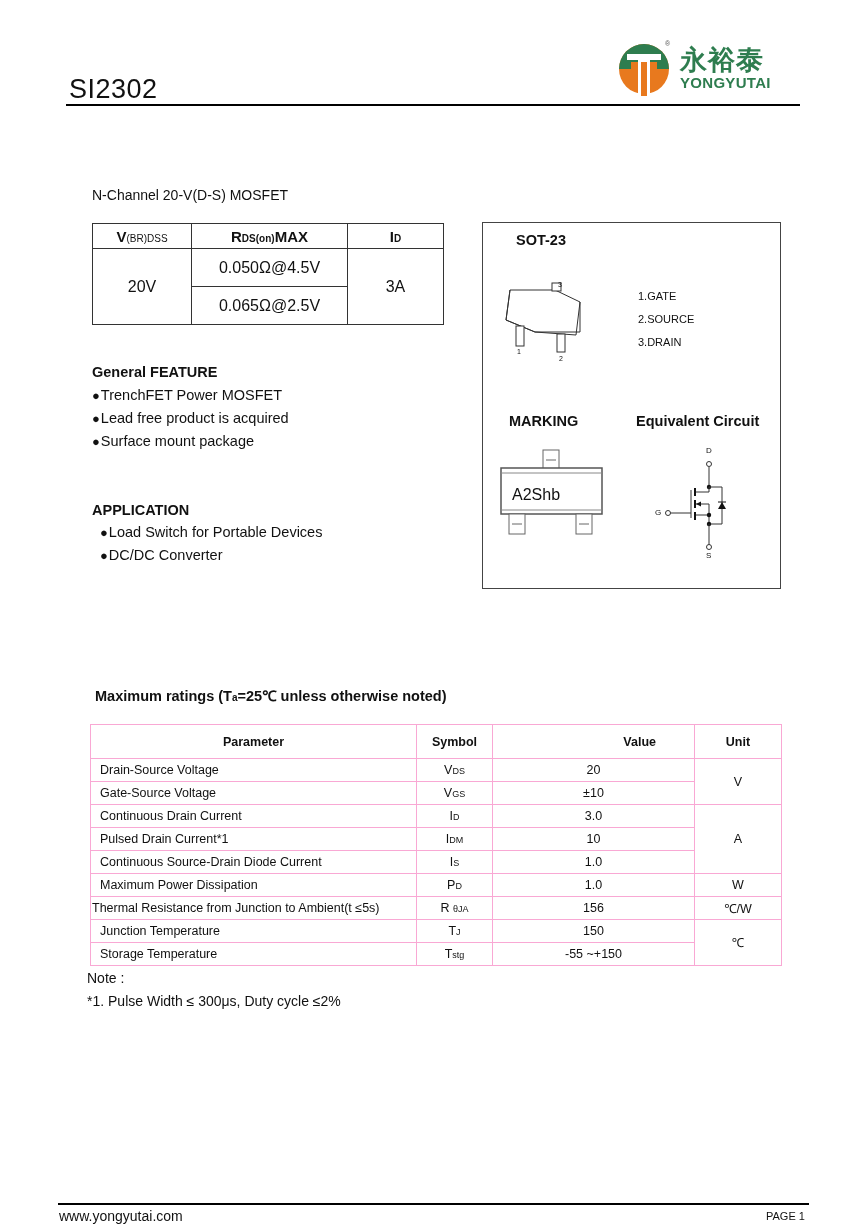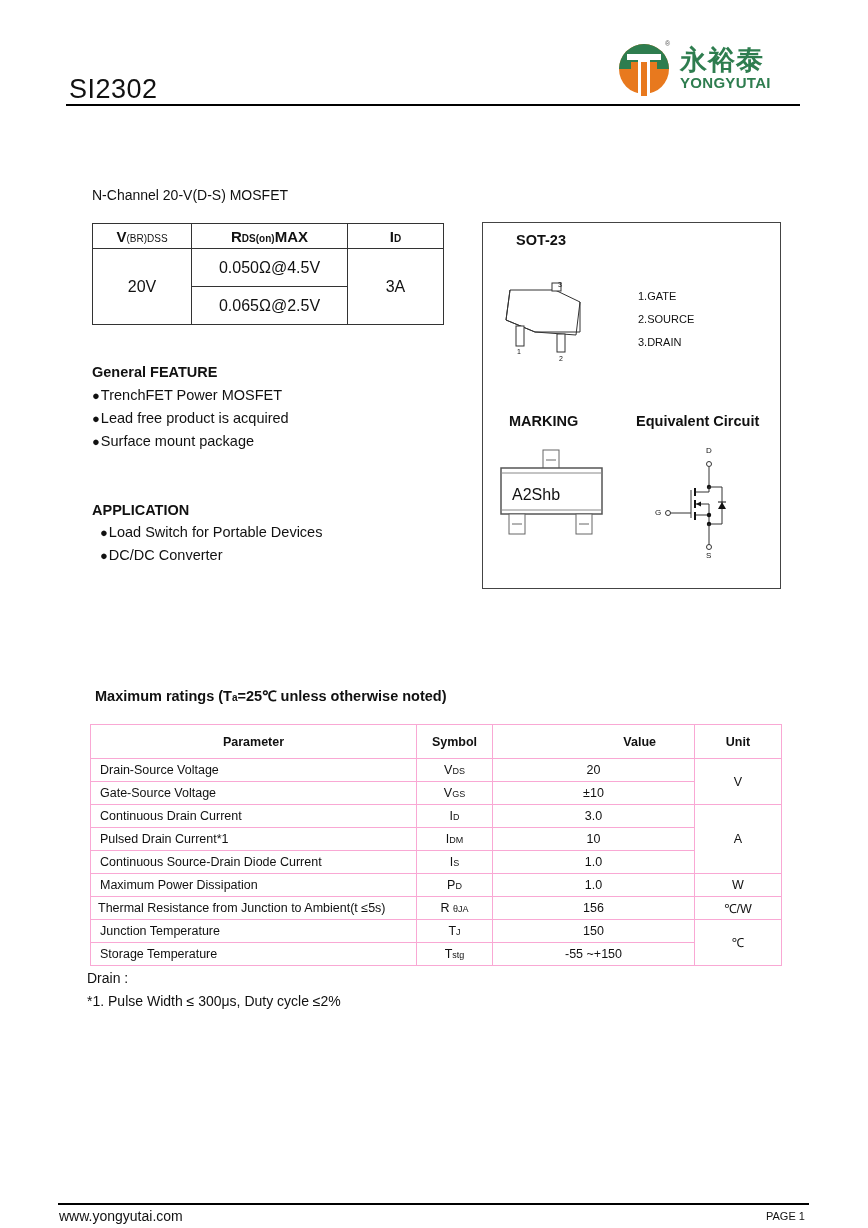--- a/index.html
+++ b/index.html
@@ -211,37 +211,37 @@
     <td class="c"><span>I</span><span class="sub">S</span></td>
     <td class="c">1.0</td>
   </tr>
   <tr>
     <td class="param">Maximum Power Dissipation</td>
     <td class="c"><span>P</span><span class="sub">D</span></td>
     <td class="c">1.0</td>
     <td class="c">W</td>
   </tr>
   <tr>
-    <td class="param" style="padding-left:7px;">Thermal Resistance from Junction to Ambient(t ≤5s)</td>
+    <td class="param" style="padding-left:1px;">Thermal Resistance from Junction to Ambient(t ≤5s)</td>
     <td class="c"><span>R </span><span class="sub">θJA</span></td>
     <td class="c">156</td>
     <td class="c">℃/W</td>
   </tr>
   <tr>
     <td class="param">Junction Temperature</td>
     <td class="c"><span>T</span><span class="sub">J</span></td>
     <td class="c">150</td>
     <td class="c" rowspan="2">℃</td>
   </tr>
   <tr>
     <td class="param">Storage Temperature</td>
     <td class="c"><span>T</span><span class="sub">stg</span></td>
     <td class="c">-55 ~+150</td>
   </tr>
 </tbody>
   </table>
 
-<div class="abs note">Drain :</div>
+<div class="abs note">Note :</div>
 <div class="abs note2">*1. Pulse Width ≤ 300μs, Duty cycle ≤2%</div>
 
 <div class="abs footer-rule"></div>
 <div class="abs footer-url">www.yongyutai.com</div>
 <div class="abs footer-page">PAGE  1</div>
 
 </body></html>

